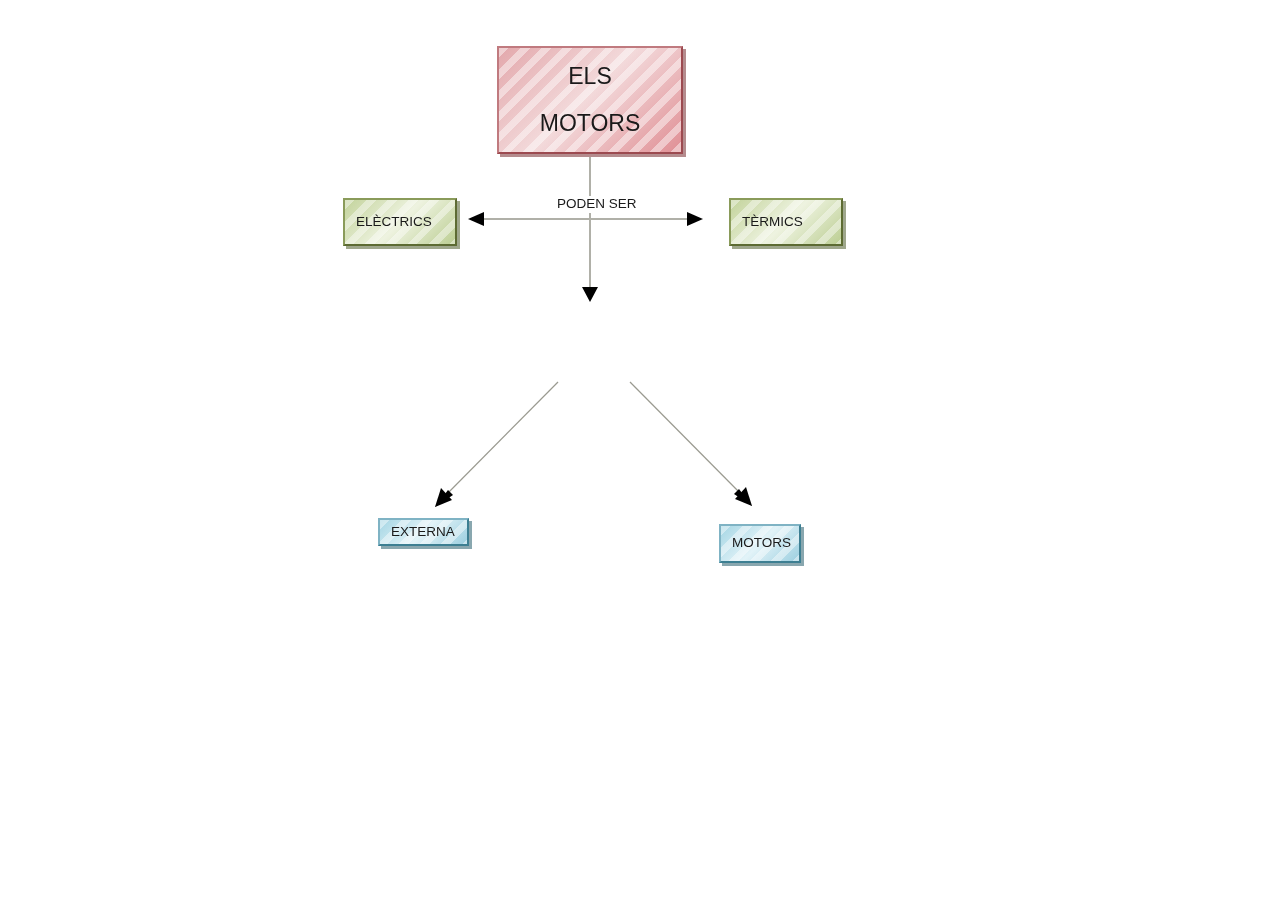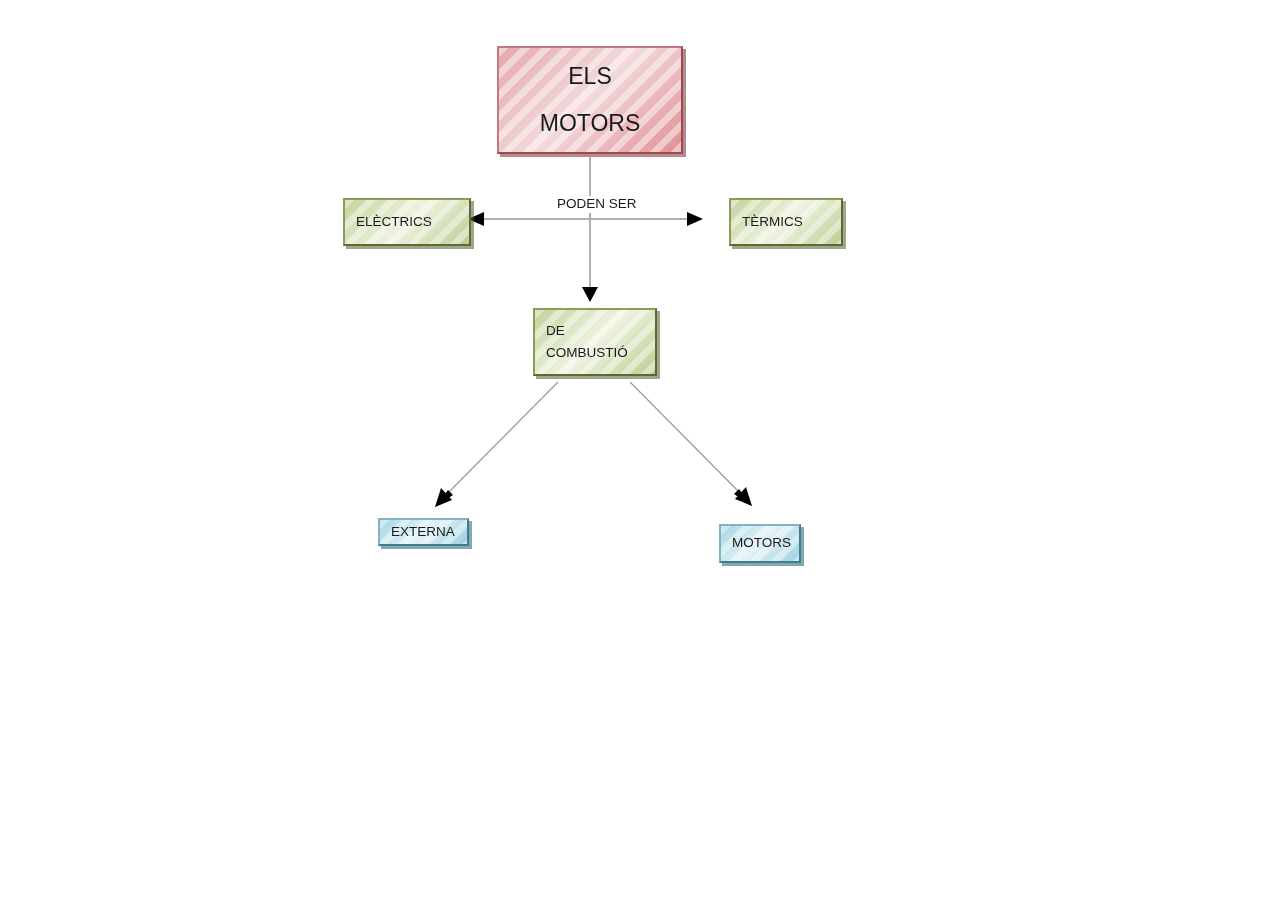--- a/index.html
+++ b/index.html
@@ -69,21 +69,21 @@
         rgba(255,255,255,0.40) 7px,
         rgba(255,255,255,0.00) 7px,
         rgba(255,255,255,0.00) 15px),
       linear-gradient(135deg, #c3d39c 0%, #eef3e0 50%, #bcce93 100%);
     box-shadow: 3px 3px 0 0 rgba(80,95,45,0.55);
     font-size: 13.5px;
   }
   .node-electrics {
     left: 343px;
     top: 198px;
-    width: 128px;
+    width: 114px;
     height: 48px;
     align-items: center;
     padding-left: 11px;
   }
   .node-thermics {
     left: 713px;
     top: 198px;
     width: 114px;
     height: 48px;
     align-items: center;
@@ -183,24 +183,20 @@
   </div>
 
   <div class="node node-green node-electrics">
     <span>ELÈCTRICS</span>
   </div>
 
   <div class="node node-green node-thermics">
     <span>TÈRMICS</span>
   </div>
 
-  <div class="node node-green node-combustio">
-    <div class="line1">DE</div>
-    <div class="line2">COMBUSTIÓ</div>
-  </div>
 
   <div class="node node-blue node-externa">
     <span>EXTERNA</span>
   </div>
 
   <div class="node node-blue node-intern">
     <span>MOTORS</span>
   </div>
 
   <div class="edge-label label-poden-ser">PODEN SER</div>

